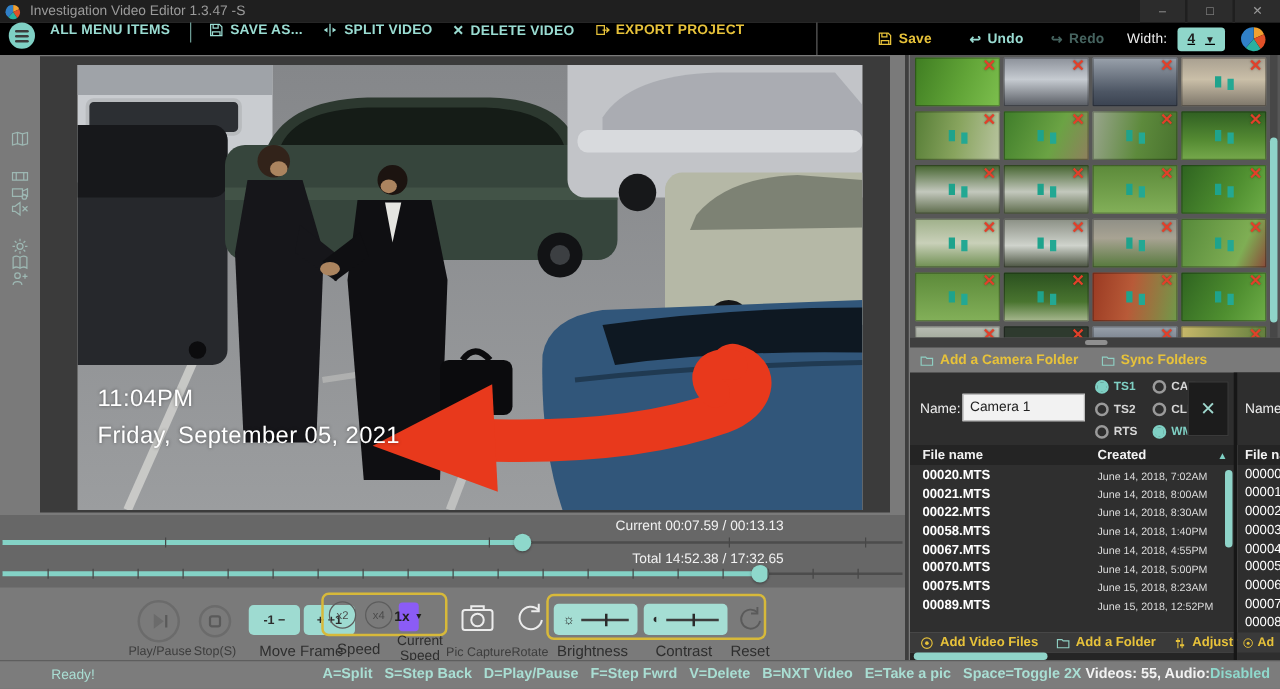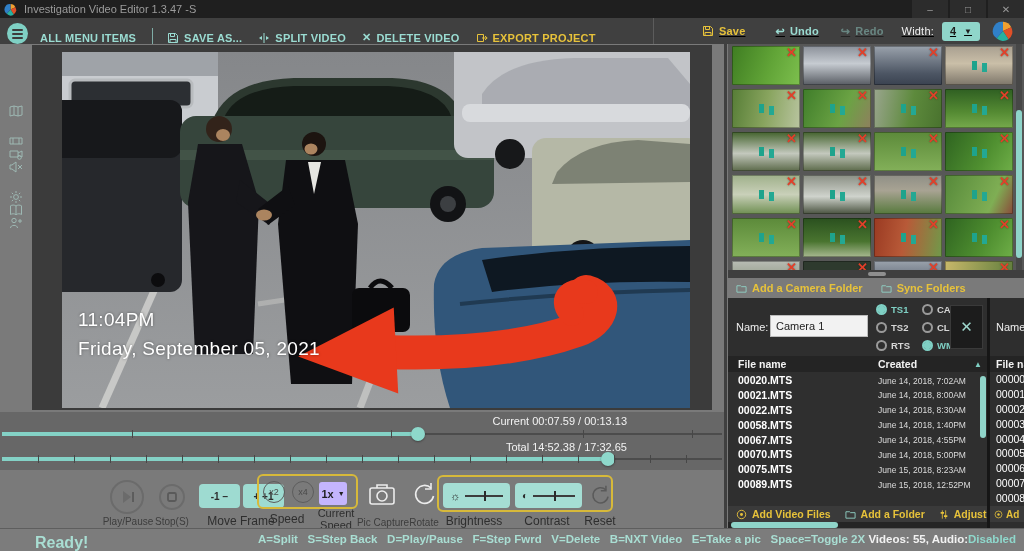--- a/index.html
+++ b/index.html
@@ -10,22 +10,22 @@
   
   .titlebar { position:absolute; left:0; top:0; width:1024px; height:18px; background:#1f1f1f;
     display:flex; align-items:center; }
   .titlebar .appicon { width:13px; height:13px; margin:0 7px 0 4px; }
   .titlebar .title { color:#9b9b9b; font-size:11px; }
   .winbtns { position:absolute; right:0; top:0; height:18px; display:flex; }
   .winbtn { width:36px; height:18px; background:#2c2c2c; color:#9a9a9a; font-size:10px;
     display:flex; align-items:center; justify-content:center; margin-left:2px; }
 
   
-  .menubar { position:absolute; left:0; top:18px; width:1024px; height:26px; background:#404040;
-    display:flex; align-items:flex-end; }
+  .menubar { position:absolute; left:0; top:18px; width:1024px; height:26px; background:#000000;
+    display:flex; align-items:flex-start; }
   .hambtn { width:21px; height:21px; border-radius:50%; background:#7fd0c4; margin-left:7px;
     display:flex; flex-direction:column; justify-content:center; align-items:center; gap:2px; }
   .hambtn i { display:block; width:11px; height:2px; background:#3c3c3c; border-radius:1px; }
   .mitem { color:#9adcd2; font-size:11px; font-weight:bold; letter-spacing:.2px; display:flex;
     align-items:center; gap:5px; white-space:nowrap; }
   .mitem svg { display:block; }
   .mitem.yellow { color:#e7c23a; }
   .mdivider { width:1px; height:16px; background:#9adcd2; opacity:.7; }
   .menu-right { position:absolute; left:653px; top:0; right:0; height:26px; display:flex;
     align-items:center; border-left:1px solid #5c5c5c; padding-left:48px;text-decoration:underline; }
@@ -65,21 +65,21 @@
   
   .controls { position:absolute; left:0; top:470px; width:724px; height:58px; }
   .cir { position:absolute; border:2px solid #6b6b6b; border-radius:50%; }
   .clabel { position:absolute; color:#3d3d3d; font-size:10px; text-align:center; white-space:nowrap; }
   .glabel { position:absolute; color:#2e2e2e; font-size:12px; text-align:center; white-space:nowrap; }
   .tealbtn { position:absolute; top:14px; height:24px; background:#9edbd1; border-radius:4px;
     color:#2c2c2c; font-size:10px; font-weight:bold; display:flex; align-items:center; justify-content:center; gap:4px; }
   .ybox { position:absolute; border:2px solid #d7b93a; border-radius:6px; }
   .speedcir { position:absolute; width:22px; height:22px; border:1px solid #5d5d5d; border-radius:50%;
     color:#4a4a4a; font-size:9px; display:flex; align-items:center; justify-content:center; }
-  .speed-dd { position:absolute; left:60px; top:6px; width:28px; height:23px; background:#c4b5fd;
+  .speed-dd { position:absolute; left:60px; top:6px; width:16px; height:23px; background:#8b5cf6;
     border-radius:3px; color:#1f1f1f; font-size:11px; font-weight:bold;
     display:flex; align-items:center; justify-content:center; gap:4px; }
   .speed-dd .caret { font-size:7px; }
   .pill { position:absolute; top:6px; height:25px; background:#a5ded4; border-radius:4px;
     display:flex; align-items:center; padding:0 7px; gap:5px; color:#2b2b2b; }
   .pill .sld { position:relative; width:42px; height:2px; background:#3d3d3d; }
   .pill .sld b { position:absolute; top:-4px; width:2px; height:10px; background:#2b2b2b; }
   .icwhite { stroke:#ececec; fill:none; stroke-width:1.6; }
   .icgray  { stroke:#5a5a5a; fill:none; stroke-width:1.8; }
 
@@ -160,21 +160,21 @@
   .footerrow { position:absolute; left:0; top:462px; width:260px; height:16px; background:#3a3a3a;
     display:flex; align-items:center; gap:14px; padding-left:8px; }
   .footerrow .ybtn { font-size:10.5px; }
   .hscroll2 { position:absolute; left:0; top:478px; width:260px; height:6px; background:#252525; }
   .hscroll2 .hthumb2 { position:absolute; left:3px; top:0; width:107px; height:6px; background:#8fd4c9; border-radius:3px; }
   .hscroll2b { position:absolute; left:262px; top:478px; width:34px; height:6px; background:#252525; }
 
   
   .statusbar { position:absolute; left:0; top:528px; width:1024px; height:23px; background:#7c7c7c;
     border-top:1px solid #5e5e5e; }
-  .st-ready { position:absolute; left:35px; top:5px; color:#a9ded3; font-size:16px; font-weight:bold; }
+  .st-ready { position:absolute; left:41px; top:5px; color:#a9ded3; font-size:11px; font-weight:normal; }
   .st-short { position:absolute; left:258px; top:4px; color:#a9ded3; font-size:11.5px; font-weight:bold; white-space:pre; }
   .st-right { position:absolute; right:8px; top:4px; font-size:11.5px; font-weight:bold; color:#f2f2f2; white-space:nowrap; }
   .st-right .teal { color:#8fd8cc; }
 </style>
 </head>
 <body>
 
 <div id="app">
 
   <div class="titlebar">

